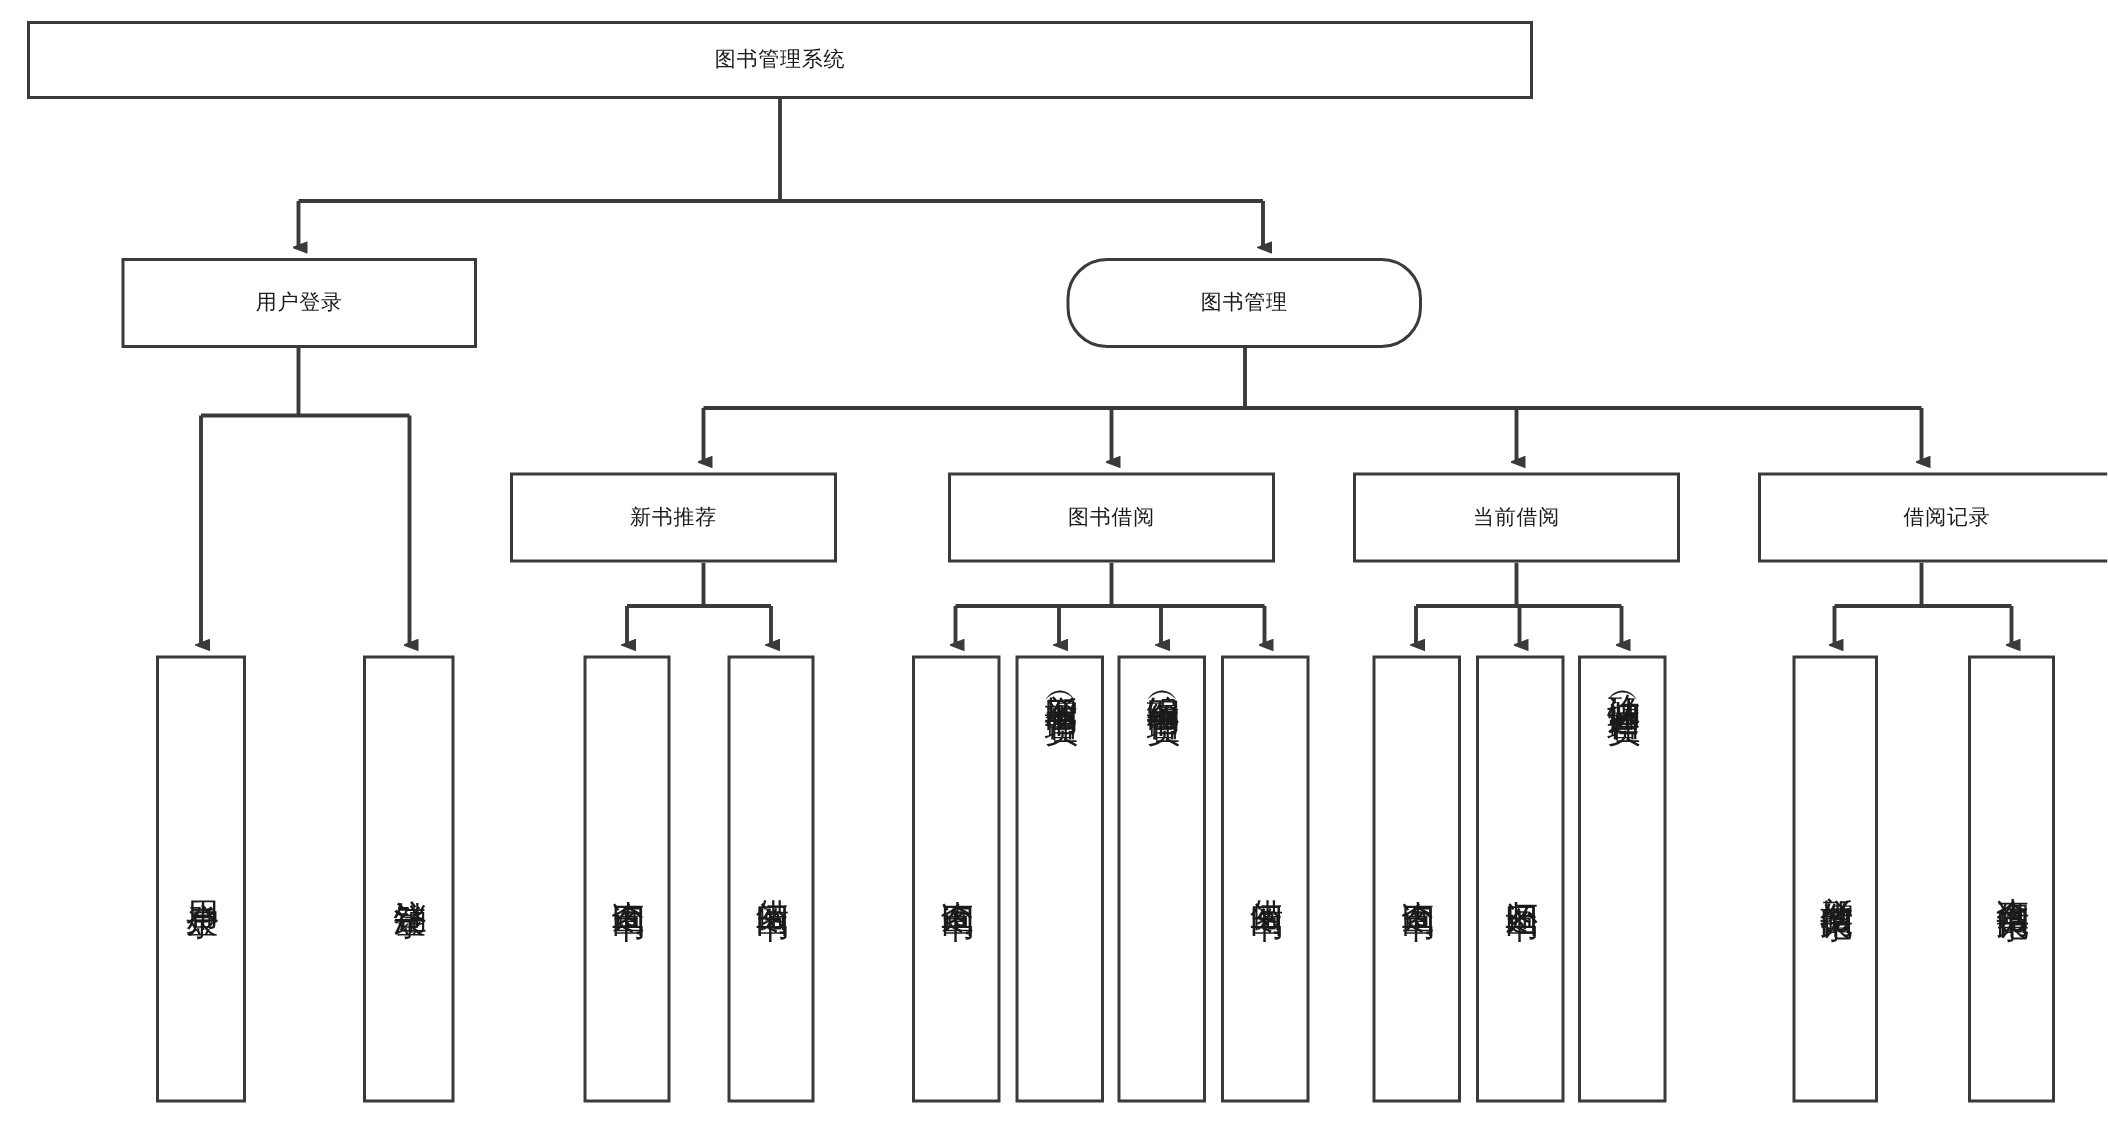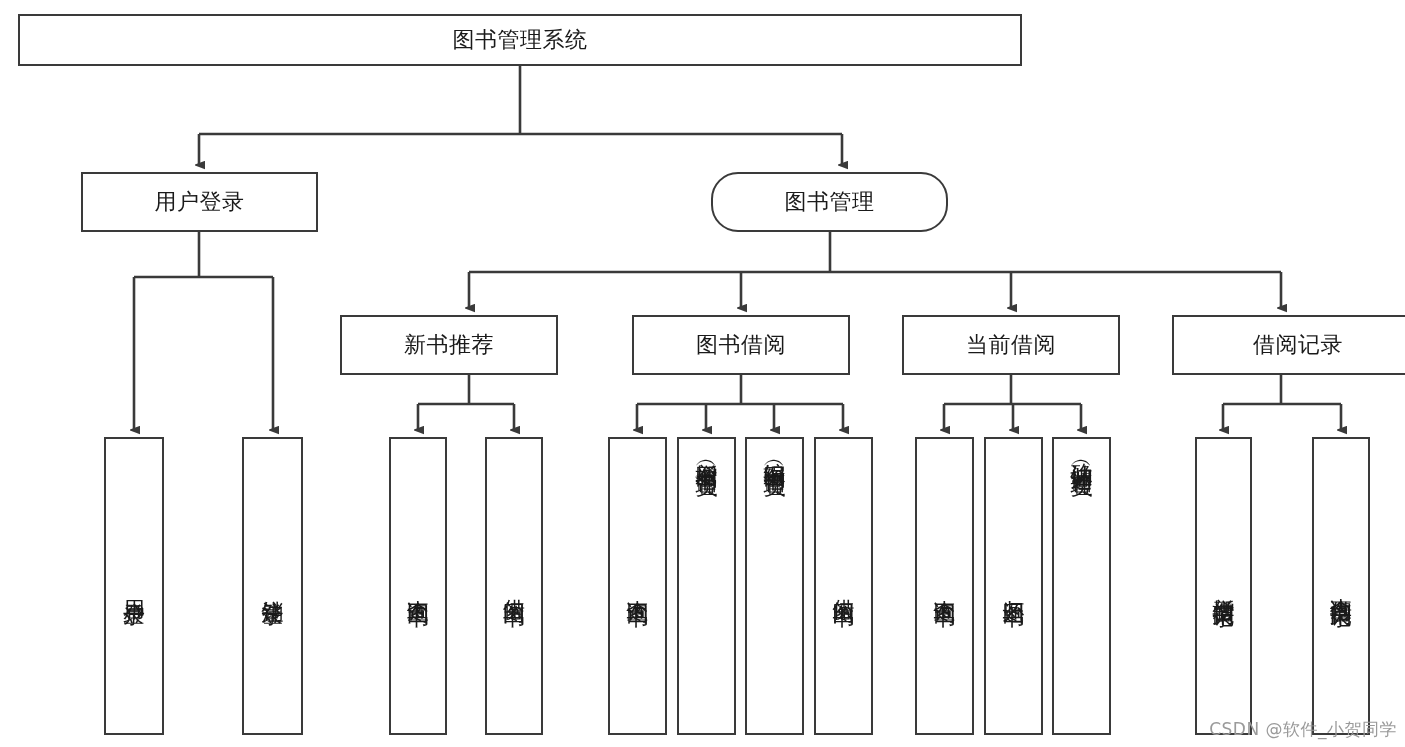--- a/index.html
+++ b/index.html
@@ -29,21 +29,21 @@
     position: absolute;
     box-sizing: border-box;
     background: #ffffff;
     border: 2px solid #3a3a3a;
     display: flex;
     align-items: center;
     justify-content: center;
   }
   .node .label {
     color: #1a1a1a;
-    font-size: 22px;
+    font-size: 14px;
     line-height: 1.05;
     letter-spacing: 0.5px;
     white-space: nowrap;
     text-align: center;
   }
   .node.leaf {
     align-items: center;
     justify-content: center;
     padding: 6px 0;
   }
@@ -188,15 +188,14 @@
     <span class="label">确认归还（管理员）</span>
   </div>
 
   <div class="node leaf" style="left:1195px; top:437px; width:57px; height:298px;">
     <span class="label">新增借阅记录</span>
   </div>
   <div class="node leaf" style="left:1312px; top:437px; width:58px; height:298px;">
     <span class="label">查询借阅记录</span>
   </div>
 
-  <div class="watermark">CSDN @软件_小贺同学</div>
 
 </div>
 
 </body></html>

